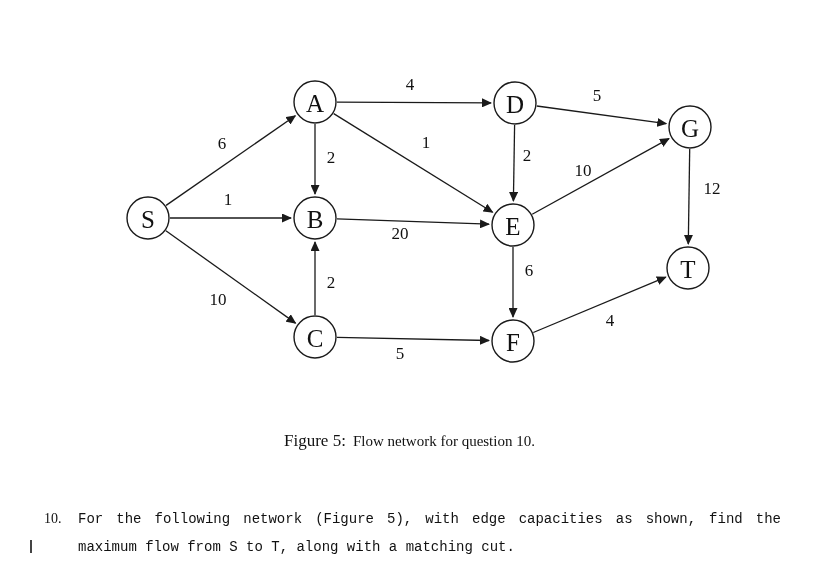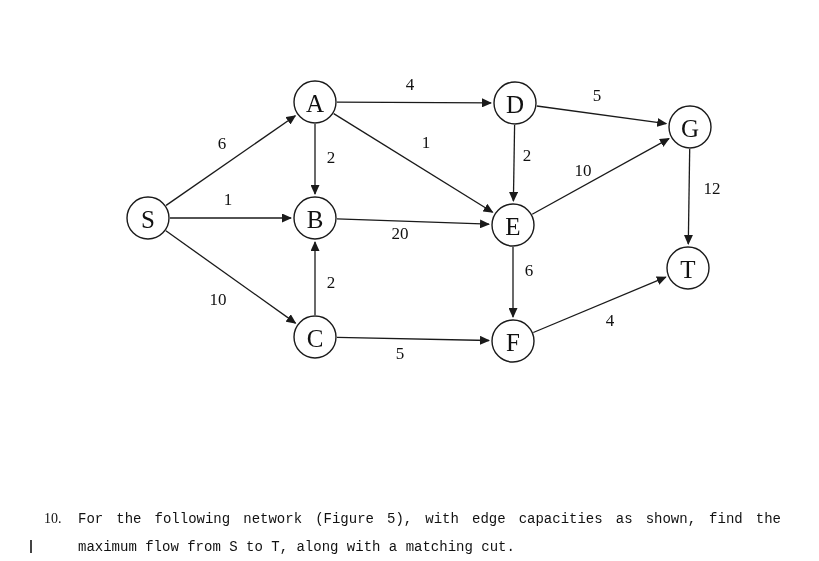--- a/index.html
+++ b/index.html
@@ -145,20 +145,23 @@
       <circle cx="513" cy="225" r="21" class="node"></circle>
       <text x="513" y="226" class="node-label">E</text>
       <circle cx="513" cy="341" r="21" class="node"></circle>
       <text x="513" y="342" class="node-label">F</text>
       <circle cx="690" cy="127" r="21" class="node"></circle>
       <text x="690" y="128" class="node-label">G</text>
       <circle cx="688" cy="268" r="21" class="node"></circle>
       <text x="688" y="269" class="node-label">T</text>
     </svg>
 
+  <div class="caption">
+    <span class="cap-label">Figure 5:</span><span class="cap-text">Flow network for question 10.</span>
+  </div>
 
   <div class="question">
     <span class="q-num">10.</span>
     <div class="q-text">For the following network (Figure 5), with edge capacities as shown, find the maximum flow from S to T, along with a matching cut.</div>
   </div>
 
   <div class="cursor-bar"></div>
 
 </div>
 

